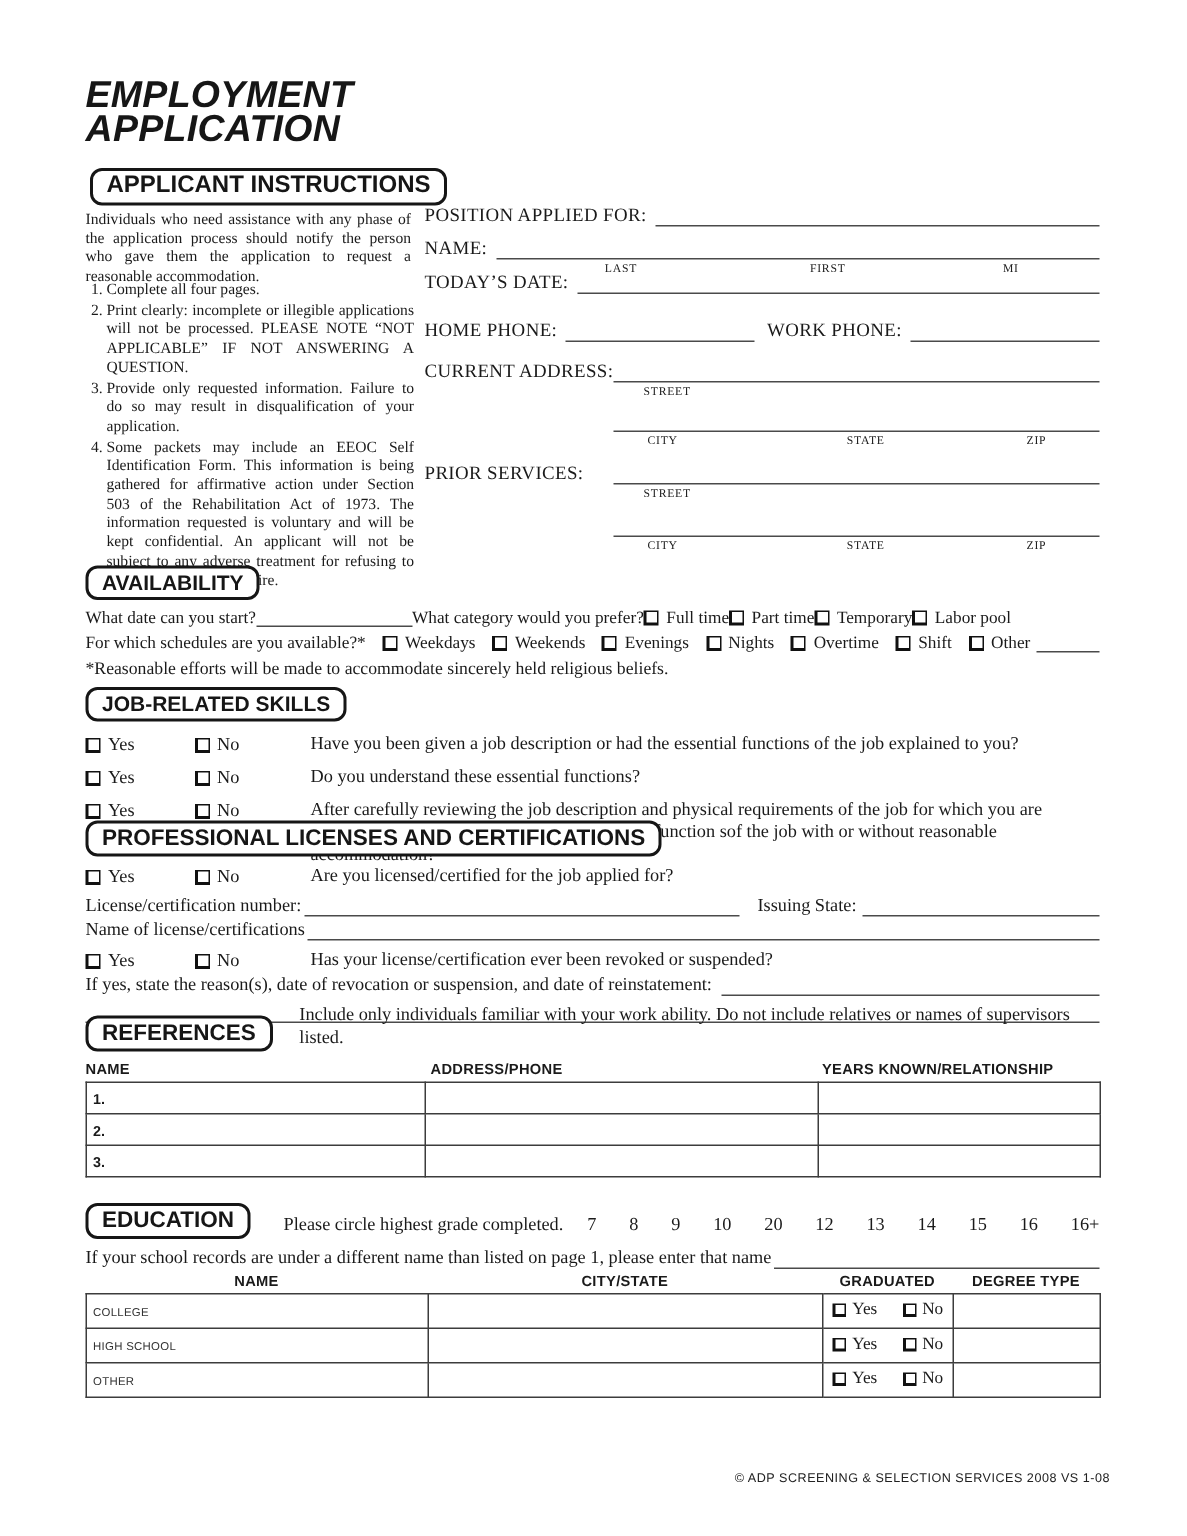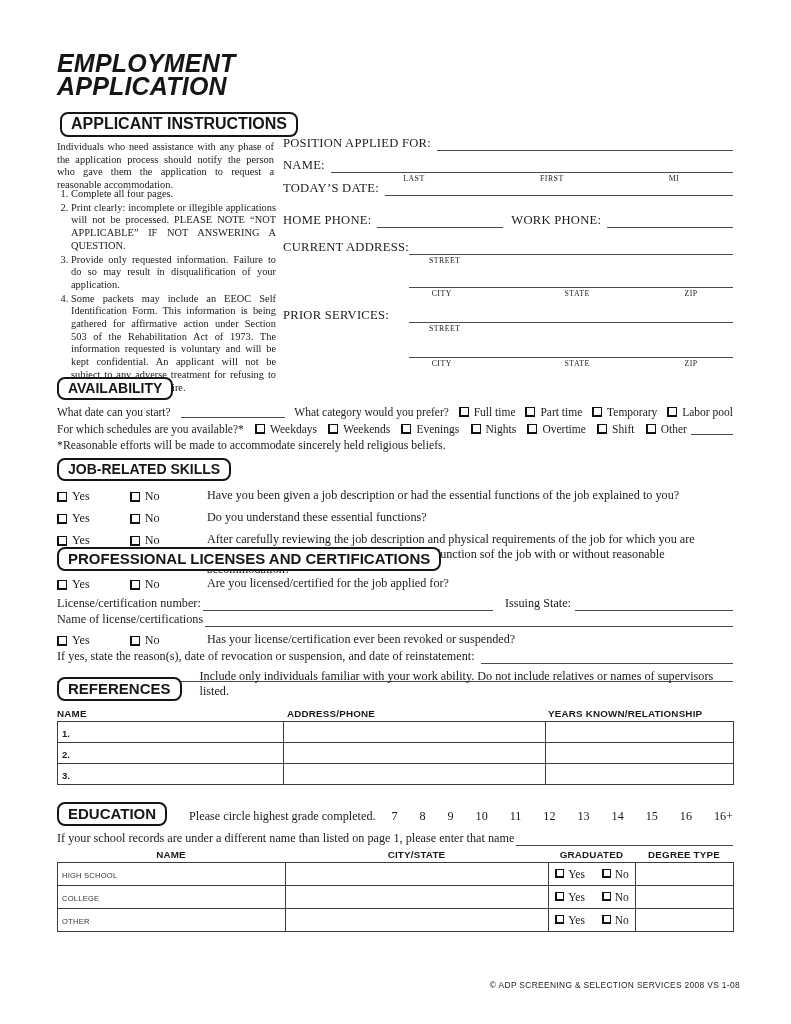--- a/index.html
+++ b/index.html
@@ -157,21 +157,21 @@
       <span class="fline">
         <span class="subl" style="left:7%;">CITY</span>
         <span class="subl" style="left:48%;">STATE</span>
         <span class="subl" style="left:85%;">ZIP</span>
       </span>
     </div>
   </div>
 
   <div class="sec" style="top:377px;">
     <span class="secbox">AVAILABILITY</span>
-    <div class="cbrow" style="margin-top:6px; justify-content:space-between;">
+    <div class="cbrow" style="margin-top:6px; justify-content:flex-start;">
       <span>What date can you start?</span>
       <span class="blank" style="width:104px;"></span>
       <span>What category would you prefer?</span>
       <span class="cbi">
           <span class="cb"></span>
           <span>Full time</span>
         </span>
       <span class="cbi">
           <span class="cb"></span>
           <span>Part time</span>
@@ -346,21 +346,21 @@
 
   <div class="sec" style="top:802px;">
     <div style="display:flex; align-items:flex-end;">
       <span class="secbox big">EDUCATION</span>
       <span class="note" style="margin-left:22px; padding-bottom:2px; white-space:nowrap;">Please circle highest grade completed.</span>
       <span style="flex:1; display:flex; justify-content:space-between; margin-left:16px; padding-bottom:2px; font-size:12.2px;">
         <span>7</span>
         <span>8</span>
         <span>9</span>
         <span>10</span>
-        <span>11</span>
+        <span>20</span>
         <span>12</span>
         <span>13</span>
         <span>14</span>
         <span>15</span>
         <span>16</span>
         <span>16+</span>
       </span>
     </div>
     <div class="lrow" style="margin-top:5px;">
       <span class="flabel" style="padding-right:2px;">If your school records are under a different name than listed on page 1, please enter that name</span>
@@ -374,36 +374,36 @@
     </div>
     <table style="margin-top:2px;">
       <colgroup>
           <col style="width:228px">
           <col style="width:263px">
           <col style="width:87px">
           <col style="width:98px">
         </colgroup>
       <tbody>
           <tr>
+        <td style="height:23px;"><span class="celllab2">COLLEGE</span></td>
+        <td></td>
+        <td class="gradcell">
+          <span class="cbi">
+                <span class="cb sm"></span>
+                <span>Yes</span>
+              </span>
+          <span class="cbi">
+                <span class="cb sm"></span>
+                <span>No</span>
+              </span>
+        </td>
+        <td></td>
+      </tr>
+      <tr>
         <td style="height:23px;"><span class="celllab2">HIGH SCHOOL</span></td>
-        <td></td>
-        <td class="gradcell">
-          <span class="cbi">
-                <span class="cb sm"></span>
-                <span>Yes</span>
-              </span>
-          <span class="cbi">
-                <span class="cb sm"></span>
-                <span>No</span>
-              </span>
-        </td>
-        <td></td>
-      </tr>
-      <tr>
-        <td style="height:23px;"><span class="celllab2">COLLEGE</span></td>
         <td></td>
         <td class="gradcell">
           <span class="cbi">
                 <span class="cb sm"></span>
                 <span>Yes</span>
               </span>
           <span class="cbi">
                 <span class="cb sm"></span>
                 <span>No</span>
               </span>

